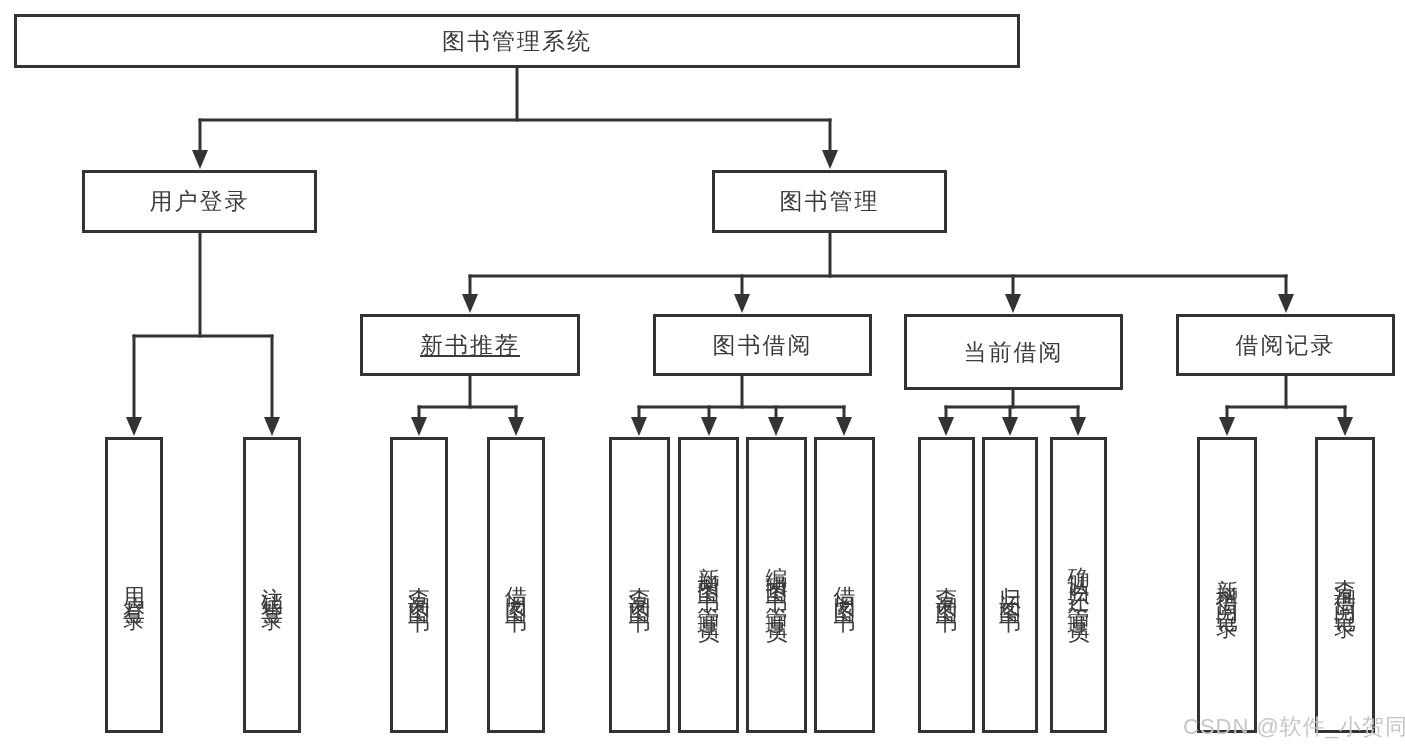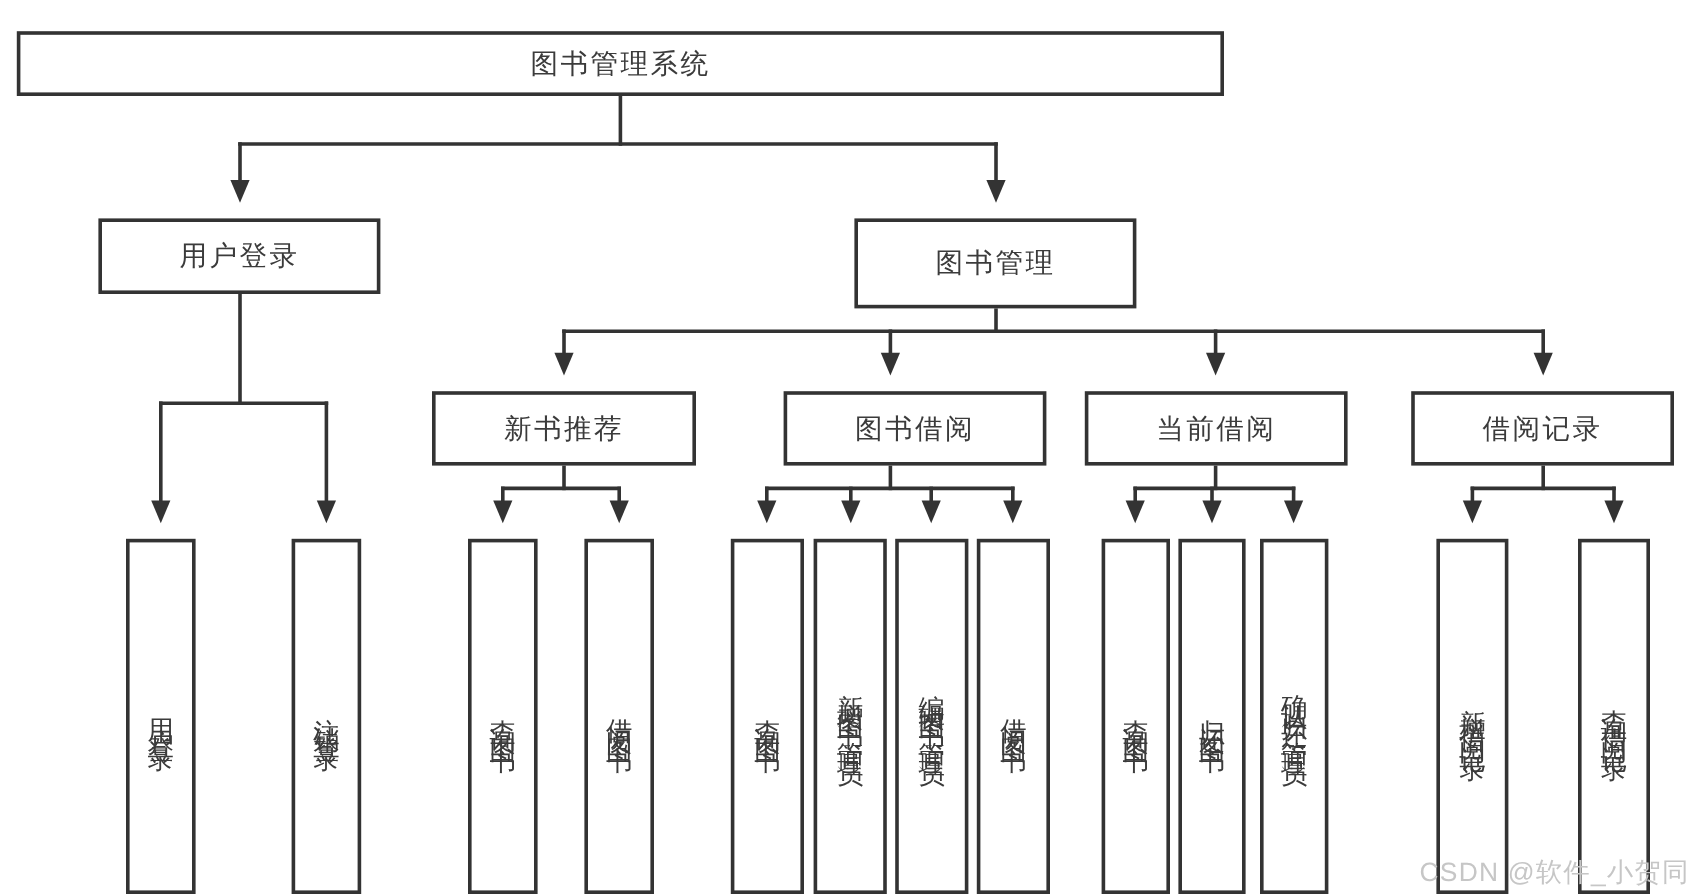--- a/index.html
+++ b/index.html
@@ -12,21 +12,20 @@
   }
   .wires{position:absolute;left:0;top:0;z-index:1;}
   .box{
     position:absolute;
     box-sizing:border-box;
     background:#ffffff;
     border:3px solid #333333;
     color:#3b3b3b;
     display:flex;align-items:center;justify-content:center;
     z-index:2;
-    margin-top:12px;
   }
   .h{
     font-size:23px;
     letter-spacing:2px;
     white-space:nowrap;
   }
   .v{
     writing-mode:vertical-rl;
     text-orientation:mixed;
     font-size:22px;
@@ -39,24 +38,24 @@
     left:1183px;top:712px;
     font-size:22px;
     color:#c6c6c6;
     letter-spacing:1px;
     z-index:3;
     white-space:nowrap;
   }
   
   #n-root   {left:14px;  top:14px;  width:1006px; height:54px;}
   #n-login  {left:82px;  top:170px; width:235px;  height:63px;}
-  #n-mgmt   {left:712px; top:170px; width:235px;  height:75px;}
-  #n-rec    {left:360px; top:314px; width:220px;  height:62px;}
+  #n-mgmt   {left:712px; top:170px; width:235px;  height:63px;}
+  #n-rec    {left:360px; top:314px; width:220px;  height:62px;text-decoration:underline;}
   #n-borrow {left:653px; top:314px; width:219px;  height:62px;}
-  #n-cur    {left:904px; top:314px; width:219px;  height:62px;}
+  #n-cur    {left:904px; top:314px; width:219px;  height:76px;}
   #n-hist   {left:1176px;top:314px; width:219px;  height:62px;}
   .leaf{top:437px;height:296px;}
   #l0 {left:105px; width:58px;}
   #l1 {left:243px; width:58px;}
   #l2 {left:390px; width:58px;}
   #l3 {left:487px; width:58px;}
   #l4 {left:609px; width:61px;}
   #l5 {left:678px; width:61px;}
   #l6 {left:746px; width:61px;}
   #l7 {left:814px; width:61px;}

